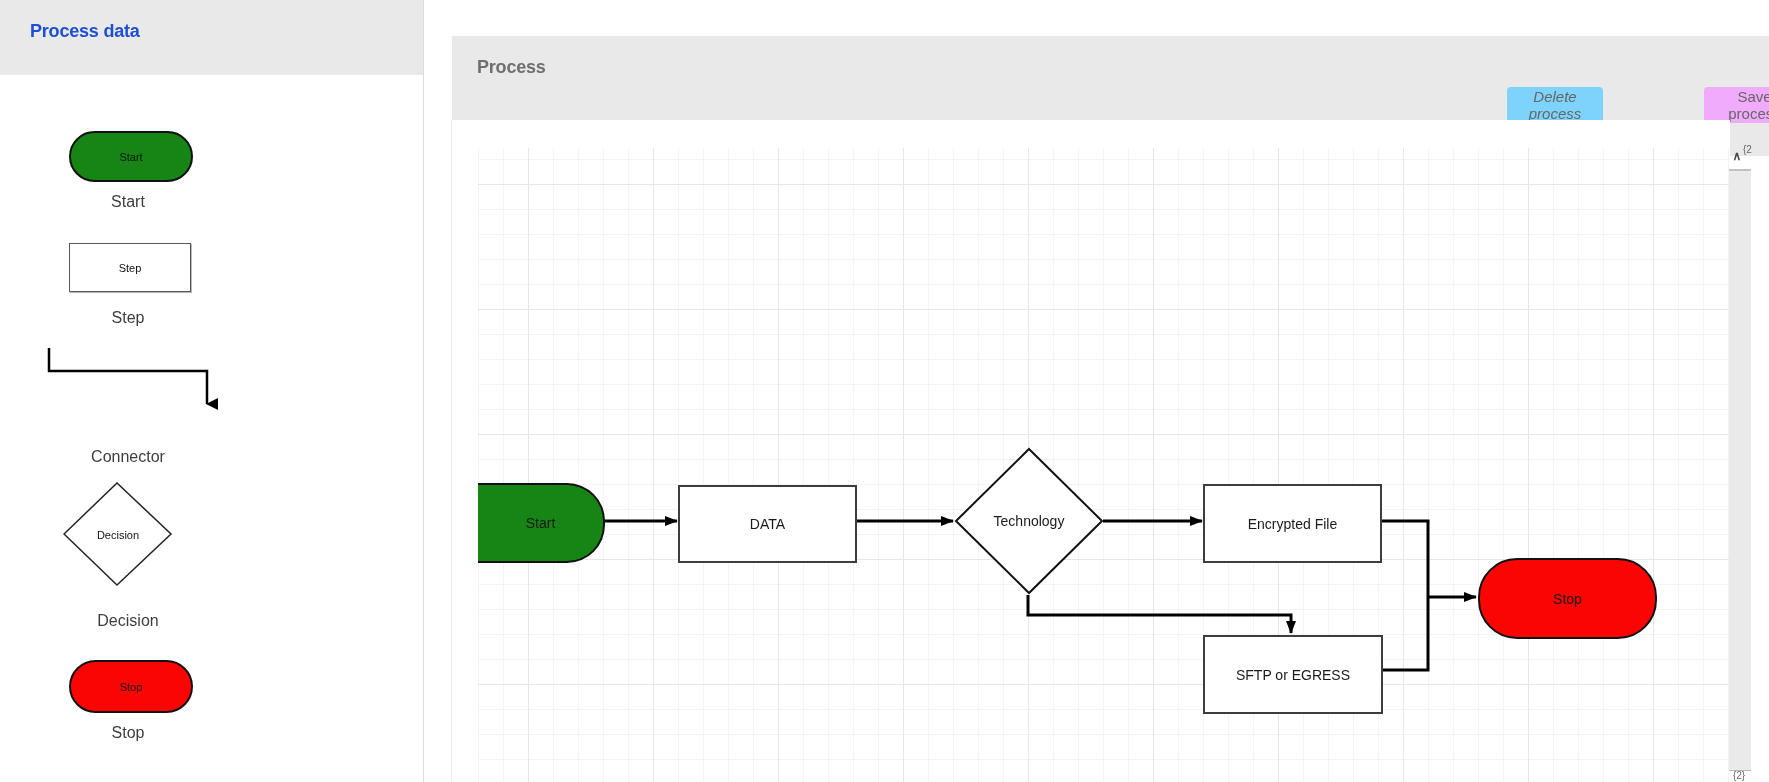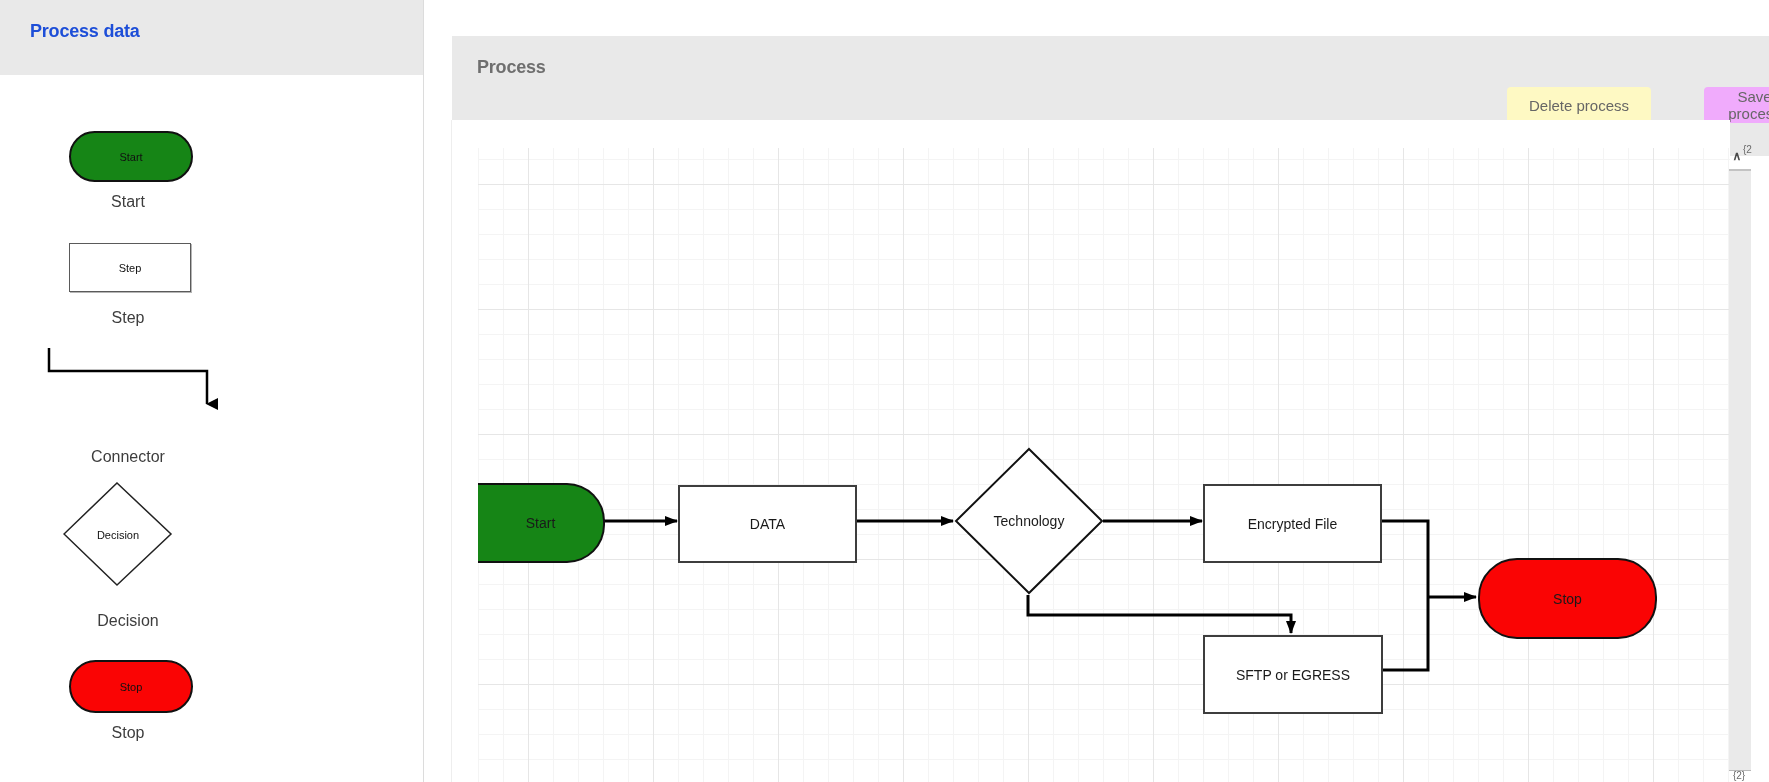--- a/index.html
+++ b/index.html
@@ -17,21 +17,21 @@
   .pal-pill{position:absolute;display:flex;align-items:center;justify-content:center;border:2px solid #111;}
   .pal-start{left:69px;top:131px;width:120px;height:47px;border-radius:26px;background:#168516;}
   .pal-stop{left:69px;top:660px;width:120px;height:49px;border-radius:27px;background:#fa0404;}
   .pal-step{position:absolute;left:69px;top:243px;width:120px;height:47px;background:#fff;border:1px solid #5a5a5a;box-shadow:1px 1px 0 #b5b5b5;display:flex;align-items:center;justify-content:center;}
   .pal-svg{position:absolute;}
   .pal-decision-label{position:absolute;left:63px;top:482px;width:110px;height:105px;display:flex;align-items:center;justify-content:center;pointer-events:none;}
   
   .main-header{position:absolute;left:452px;top:0;width:1317px;height:120px;background:#e9e9e9;margin-top:36px;}
   .main-title{position:absolute;left:25px;top:21px;font-size:18px;font-weight:bold;color:#6f6f6f;letter-spacing:-0.2px;}
   .btn{position:absolute;top:51px;height:36px;border:none;border-radius:4px;font-family:"Liberation Sans",sans-serif;font-size:15px;color:#666;display:flex;align-items:center;justify-content:center;cursor:default;}
-  .btn-delete{left:1055px;width:144px;background:#fef9c3;}
+  .btn-delete{left:1055px;width:96px;background:#7dd3fc;font-style:italic;}
   .btn-save{left:1252px;width:101px;background:#f0abfc;}
   
   .canvas{position:absolute;left:451px;top:120px;width:1278px;height:662px;background:#fff;border-left:1px solid #eee;}
   .grid{position:absolute;left:26px;top:28px;width:1252px;height:634px;
     background-image:
       linear-gradient(to right,#e6e6e6 1px,transparent 1px),
       linear-gradient(to bottom,#e6e6e6 1px,transparent 1px),
       linear-gradient(to right,#f4f4f4 1px,transparent 1px),
       linear-gradient(to bottom,#f4f4f4 1px,transparent 1px);
     background-size:125px 125px,125px 125px,25px 25px,25px 25px;

